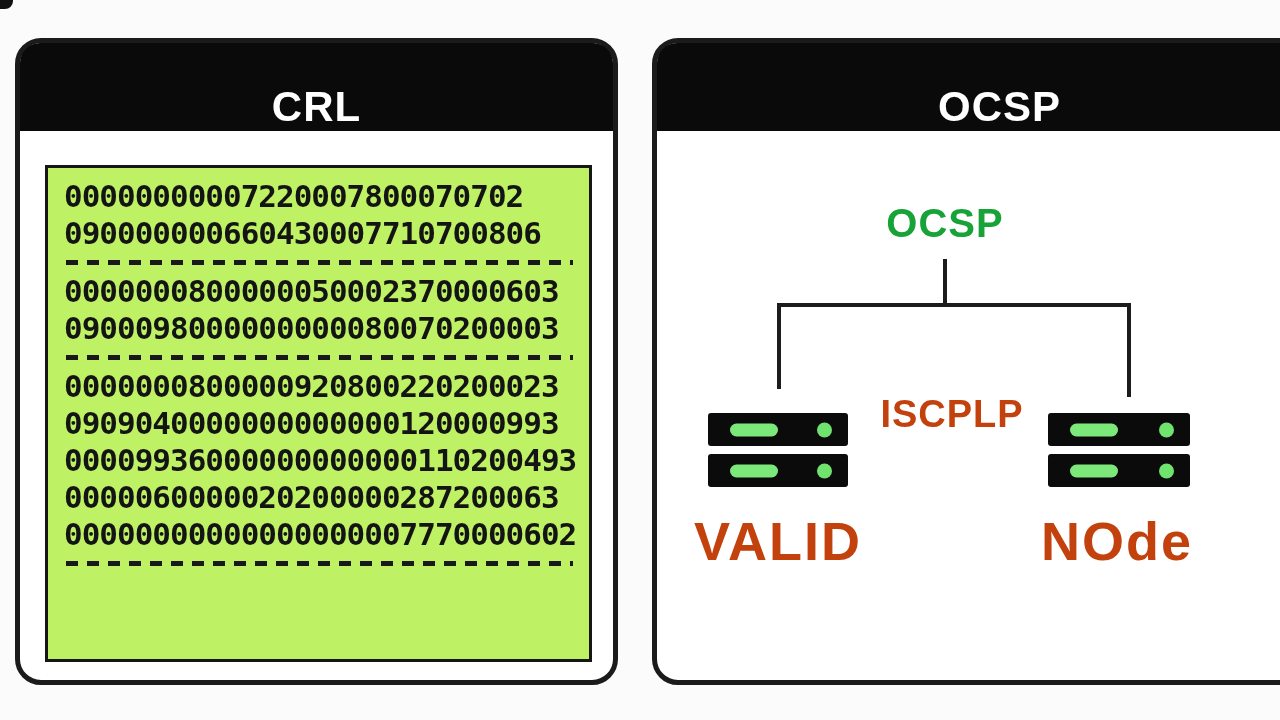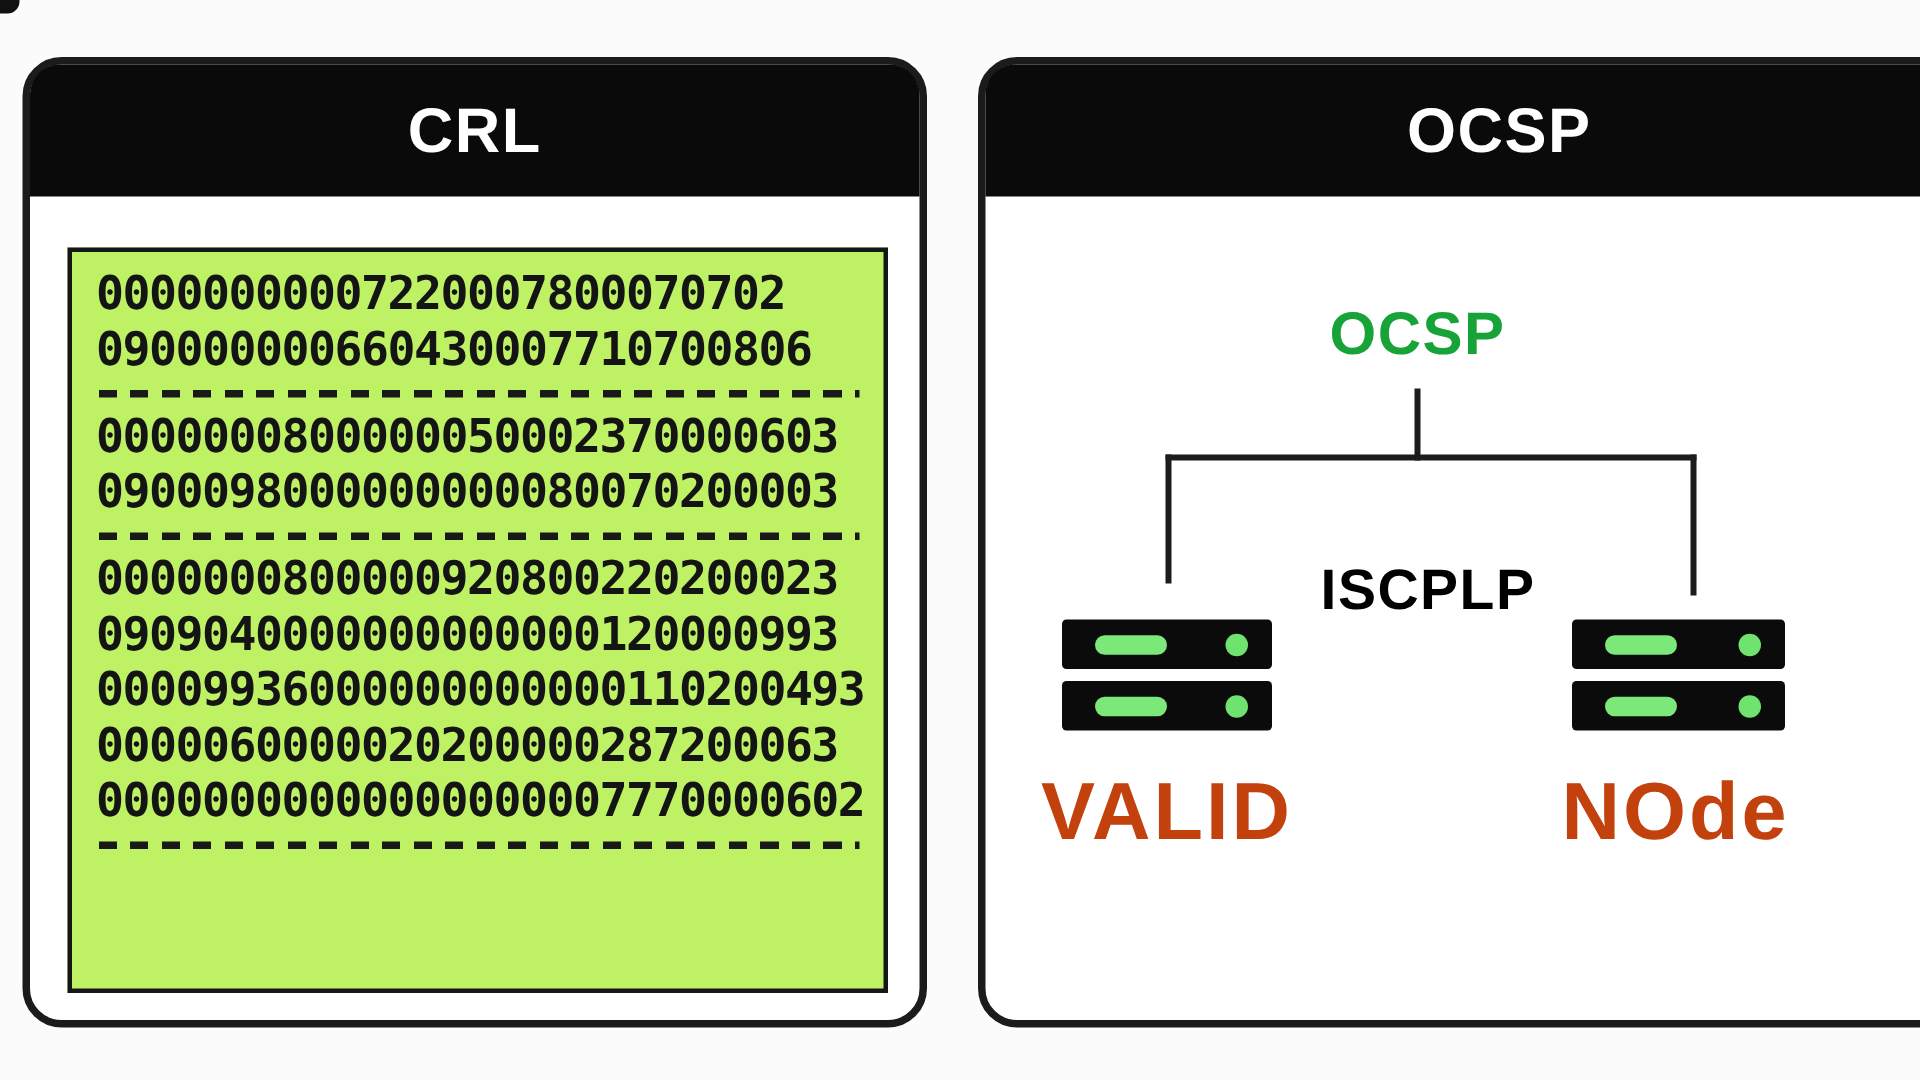--- a/index.html
+++ b/index.html
@@ -18,21 +18,21 @@
   .panel{
     position:absolute;top:38px;height:647px;
     background:#ffffff;border:5px solid #1b1b1b;border-radius:26px;
     box-sizing:border-box;
   }
   .panel.left{left:15px;width:603px;}
   .panel.right{left:652px;width:695px;}
   .panel-header{
     position:absolute;left:0;top:0;right:0;height:88px;
     background:#0a0a0a;border-radius:20px 20px 0 0;
-    display:flex;align-items:center;justify-content:center;
+    display:flex;align-items:flex-end;justify-content:center;
   }
   .panel-title{
     color:#ffffff;font-size:42px;font-weight:bold;letter-spacing:1px;
   }
   
   .serial-box{
     position:absolute;left:25px;top:122px;width:547px;height:497px;
     box-sizing:border-box;border:3px solid #161616;background:#bef264;
     padding:10px 14px 0 16px;overflow:hidden;
   }
@@ -47,22 +47,22 @@
   }
   
   .tree-label{
     position:absolute;text-align:center;white-space:nowrap;
   }
   .root-label{
     left:138px;top:158px;width:300px;
     font-size:40px;font-weight:bold;color:#17a337;letter-spacing:1px;
   }
   .center-label{
-    left:145px;top:330px;width:300px;
-    font-size:38px;font-weight:bold;color:#000000;letter-spacing:1px;
+    left:145px;top:350px;width:300px;
+    font-size:38px;font-weight:bold;color:#c2410c;letter-spacing:1px;
   }
   .node-label{
     top:467px;width:240px;
     font-size:54px;font-weight:600;color:#c2410c;letter-spacing:2px;
   }
   .node-label.valid{left:1px;}
   .node-label.node{left:340px;}
   .tline{position:absolute;background:#1c1c1c;}
   .stem{left:286px;top:216px;width:4px;height:48px;}
   .hline{left:120px;top:260px;width:354px;height:4px;}

